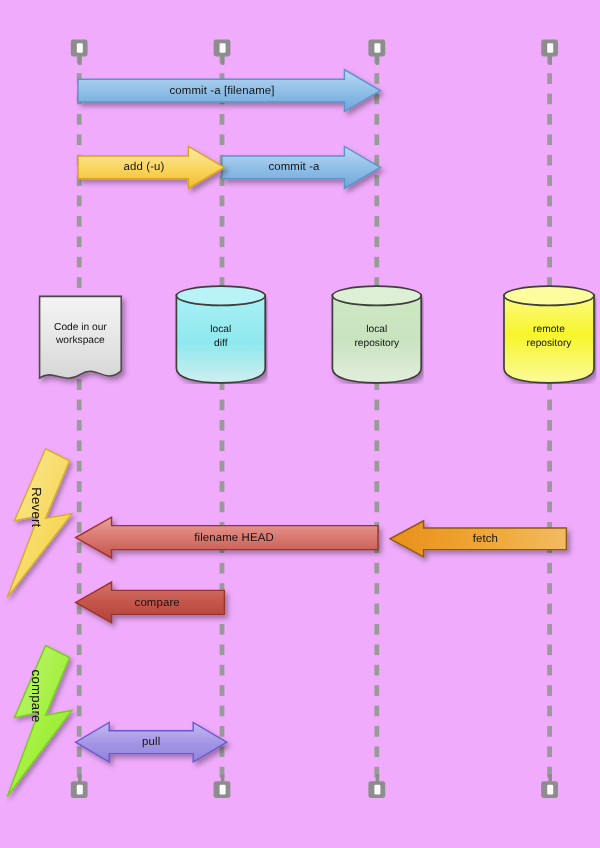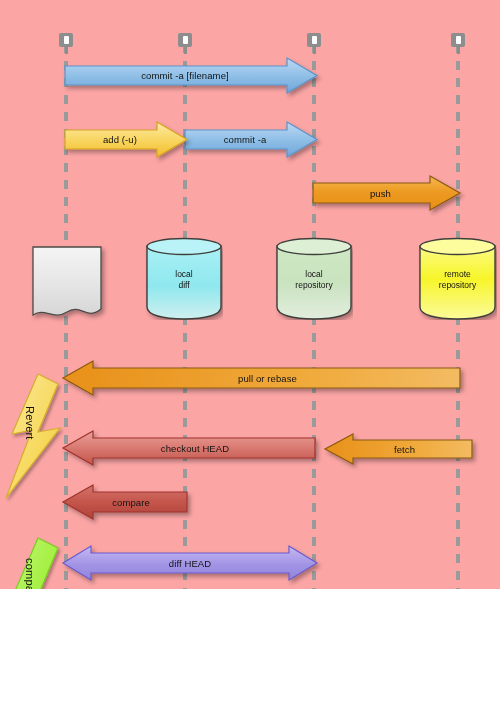--- a/index.html
+++ b/index.html
@@ -3,22 +3,22 @@
 <meta charset="utf-8">
 <style>
   html,body{margin:0;padding:0;background:#ffffff;}
   body{
     font-family:"Liberation Sans","DejaVu Sans",sans-serif;
     -webkit-font-smoothing:antialiased;
   }
   #stage{
     position:relative;
     width:500px;
-    height:589px;
-    background:#fca5a5;
+    height:707px;
+    background:#f0abfc;
     overflow:hidden;
   }
   .lifeline{
     position:absolute;
     width:4px;
     top:44px;
     height:612px;
     background-image:linear-gradient(to bottom,#9a9a9a 0 9px,rgba(0,0,0,0) 9px 17px);
     background-size:4px 17px;
     background-repeat:repeat-y;
@@ -227,32 +227,30 @@
     <span class="txt">commit -a</span>
   </div>
 
   <div class="arrow ar-right" style="left:65px;top:122px;width:122px;height:35px;">
     <svg viewBox="0 0 122 35" preserveAspectRatio="none">
       <path d="M0,8 L92,8 L92,0 L122,17.5 L92,35 L92,27 L0,27 Z" fill="url(#gYellow)" stroke="#d8a21f" stroke-width="1.2" filter="url(#sh)"></path>
     </svg>
     <span class="txt">add (-u)</span>
   </div>
 
-  <div class="arrow ar-right" style="left:313px;top:176px;width:147px;height:34px;">
-    <svg viewBox="0 0 147 34" preserveAspectRatio="none">
-      <path d="M0,7 L117,7 L117,0 L147,17 L117,34 L117,27 L0,27 Z" fill="url(#gOrange)" stroke="#8a5a10" stroke-width="1.2" filter="url(#sh)"></path>
-    </svg>
-    <span class="txt">push</span>
-  </div>
 
   <div class="node" style="left:31px;top:245px;width:72px;height:74px;">
     <div class="doc">
       <svg viewBox="0 0 72 74" preserveAspectRatio="none">
         <path d="M2,2 L70,2 L70,64 C56,76 50,58 36,67 C22,76 14,62 2,70 Z" fill="url(#gDoc)" stroke="#4a4a46" stroke-width="1.3" filter="url(#sh)"></path>
       </svg>
+    </div>
+    <div class="label" style="top:22px;">
+      <span>Code in our</span><br>
+      <span>workspace</span>
     </div>
   </div>
 
   <div class="node" style="left:145px;top:237px;width:78px;height:83px;">
     <div class="cyl">
       <svg viewBox="0 0 78 83" preserveAspectRatio="none">
         <path d="M2,9 L2,70 C2,78 18,82 39,82 C60,82 76,78 76,70 L76,9 Z" fill="url(#gCyan)" stroke="#3e3e3a" stroke-width="1.4" filter="url(#sh)"></path>
         <ellipse cx="39" cy="9.5" rx="37" ry="8" fill="#b9f3f7" stroke="#3e3e3a" stroke-width="1.4"></ellipse>
       </svg>
     </div>
@@ -295,54 +293,42 @@
     <span class="btxt" style="left:34px;top:34px;">Revert</span>
   </div>
 
   <div class="bolt" style="left:2px;top:536px;width:62px;height:130px;">
     <svg viewBox="0 0 62 130" preserveAspectRatio="none">
       <path d="M36,2 L10,62 L30,58 L4,128 L58,56 L36,60 L56,12 Z" fill="url(#gBoltG)" stroke="#78cc22" stroke-width="1.2" filter="url(#shS)"></path>
     </svg>
     <span class="btxt" style="left:34px;top:22px;">compare</span>
   </div>
 
-  <div class="arrow ar-left" style="left:63px;top:361px;width:397px;height:34px;">
-    <svg viewBox="0 0 397 34" preserveAspectRatio="none">
-      <path d="M397,7 L30,7 L30,0 L0,17 L30,34 L30,27 L397,27 Z" fill="url(#gOrange2)" stroke="#8a5a10" stroke-width="1.2" filter="url(#sh)"></path>
-    </svg>
-    <span class="txt">pull or rebase</span>
-  </div>
 
   <div class="arrow ar-left" style="left:63px;top:431px;width:252px;height:34px;">
     <svg viewBox="0 0 252 34" preserveAspectRatio="none">
       <path d="M252,7 L30,7 L30,0 L0,17 L30,34 L30,27 L252,27 Z" fill="url(#gRed)" stroke="#9e332c" stroke-width="1.2" filter="url(#sh)"></path>
     </svg>
-    <span class="txt">checkout HEAD</span>
+    <span class="txt">filename HEAD</span>
   </div>
 
   <div class="arrow ar-left" style="left:325px;top:434px;width:147px;height:30px;">
     <svg viewBox="0 0 147 30" preserveAspectRatio="none">
       <path d="M147,6 L28,6 L28,0 L0,15 L28,30 L28,24 L147,24 Z" fill="url(#gOrange2)" stroke="#8a5a10" stroke-width="1.2" filter="url(#sh)"></path>
     </svg>
     <span class="txt">fetch</span>
   </div>
 
   <div class="arrow ar-left" style="left:63px;top:485px;width:124px;height:34px;">
     <svg viewBox="0 0 124 34" preserveAspectRatio="none">
       <path d="M124,7 L30,7 L30,0 L0,17 L30,34 L30,27 L124,27 Z" fill="url(#gRed2)" stroke="#9e332c" stroke-width="1.2" filter="url(#sh)"></path>
     </svg>
     <span class="txt">compare</span>
   </div>
 
-  <div class="arrow" style="left:63px;top:545px;width:254px;height:36px;">
-    <svg viewBox="0 0 254 36" preserveAspectRatio="none">
-      <path d="M28,8 L28,1 L0,18 L28,35 L28,28 L226,28 L226,35 L254,18 L226,1 L226,8 Z" fill="url(#gPurple)" stroke="#6a5acd" stroke-width="1.2" filter="url(#sh)"></path>
-    </svg>
-    <span class="txt">diff HEAD</span>
-  </div>
 
   <div class="arrow" style="left:63px;top:601px;width:126px;height:35px;">
     <svg viewBox="0 0 126 35" preserveAspectRatio="none">
       <path d="M28,8 L28,1 L0,17.5 L28,34 L28,27 L98,27 L98,34 L126,17.5 L98,1 L98,8 Z" fill="url(#gPurple)" stroke="#6a5acd" stroke-width="1.2" filter="url(#sh)"></path>
     </svg>
     <span class="txt">pull</span>
   </div>
 
 </div>
 

